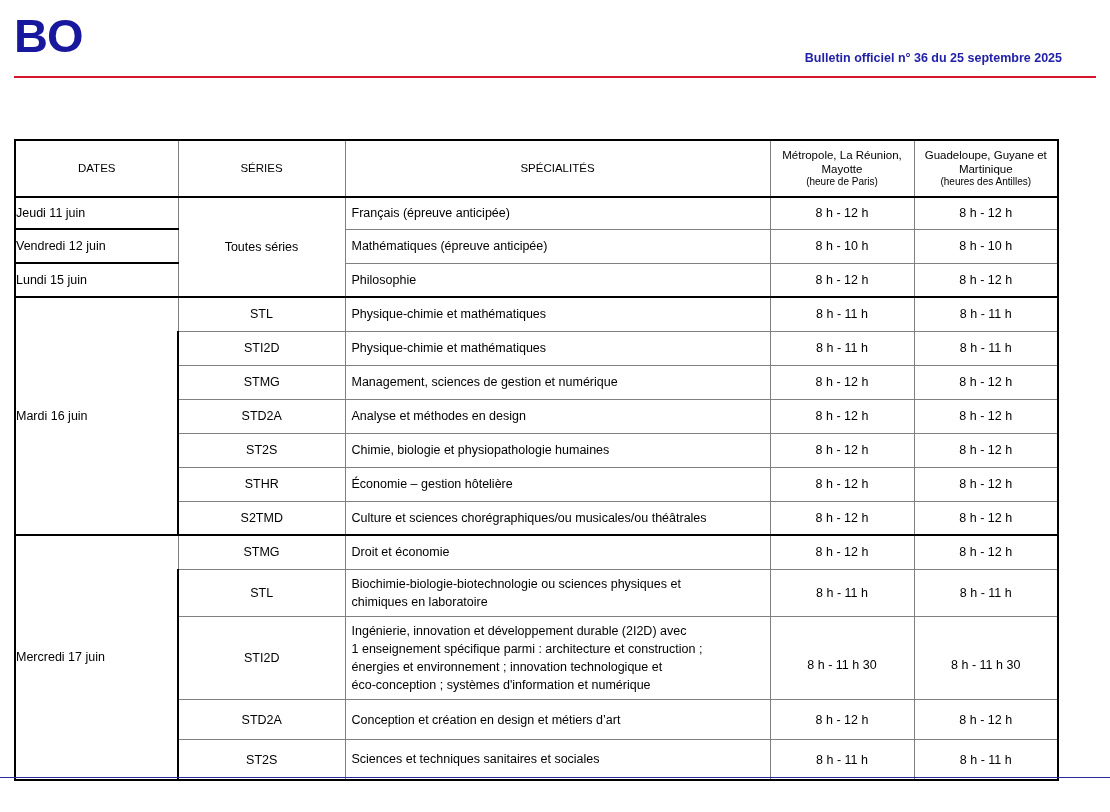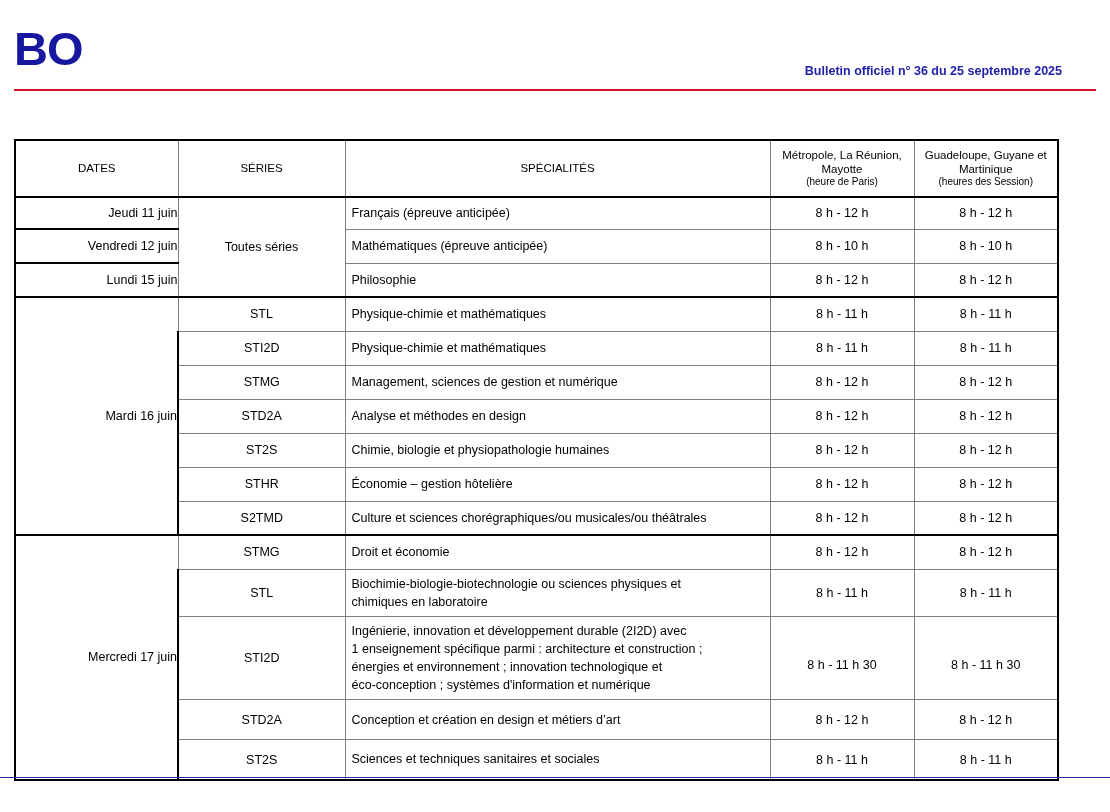--- a/index.html
+++ b/index.html
@@ -13,21 +13,21 @@
     position: relative;
     width: 1110px;
     height: 812px;
     background: #ffffff;
     overflow: hidden;
   }
 
   
   .header {
     position: absolute;
-    top: 17px; left: 0; right: 0;
+    top: 4px; left: 0; right: 0;
     height: 76px;
   }
   .bo-logo {
     position: absolute;
     left: 14px;
     top: 8px;
     font-size: 47px;
     font-weight: bold;
     letter-spacing: -1px;
     color: #18189e;
@@ -109,21 +109,21 @@
   }
 
   
   col.c-date  { width: 163px; }
   col.c-serie { width: 167px; }
   col.c-spec  { width: 425px; }
   col.c-metro { width: 144px; }
   col.c-antil { width: 144px; }
 
   td.date-cell {
-    text-align: right;
+    text-align: left;
     font-size: 12.5px;
     border-left: 2.5px solid #000;
     border-right: 2.5px solid #000;
   }
   td.date-cell.blk-bottom { border-bottom: 2.5px solid #000; }
   td.date-cell.blk-top    { border-top: 2.5px solid #000; }
 
   td.serie-cell {
     text-align: center;
     font-size: 12.5px;
@@ -206,21 +206,21 @@
         <tr class="hdr">
           <th>DATES</th>
           <th>SÉRIES</th>
           <th>SPÉCIALITÉS</th>
           <th>
             <span>Métropole, La Réunion, Mayotte</span>
             <span class="sub">(heure de Paris)</span>
           </th>
           <th>
             <span>Guadeloupe, Guyane et Martinique</span>
-            <span class="sub">(heures des Session)</span>
+            <span class="sub">(heures des Antilles)</span>
           </th>
         </tr>
       </thead>
       <tbody>
 
         <tr class="r32">
           <td class="date-cell blk-bottom">Jeudi 11 juin</td>
           <td class="serie-cell blk-bottom" rowspan="3">Toutes séries</td>
           <td class="spec-cell">Français (épreuve anticipée)</td>
           <td class="time-cell">8 h - 12 h</td>

